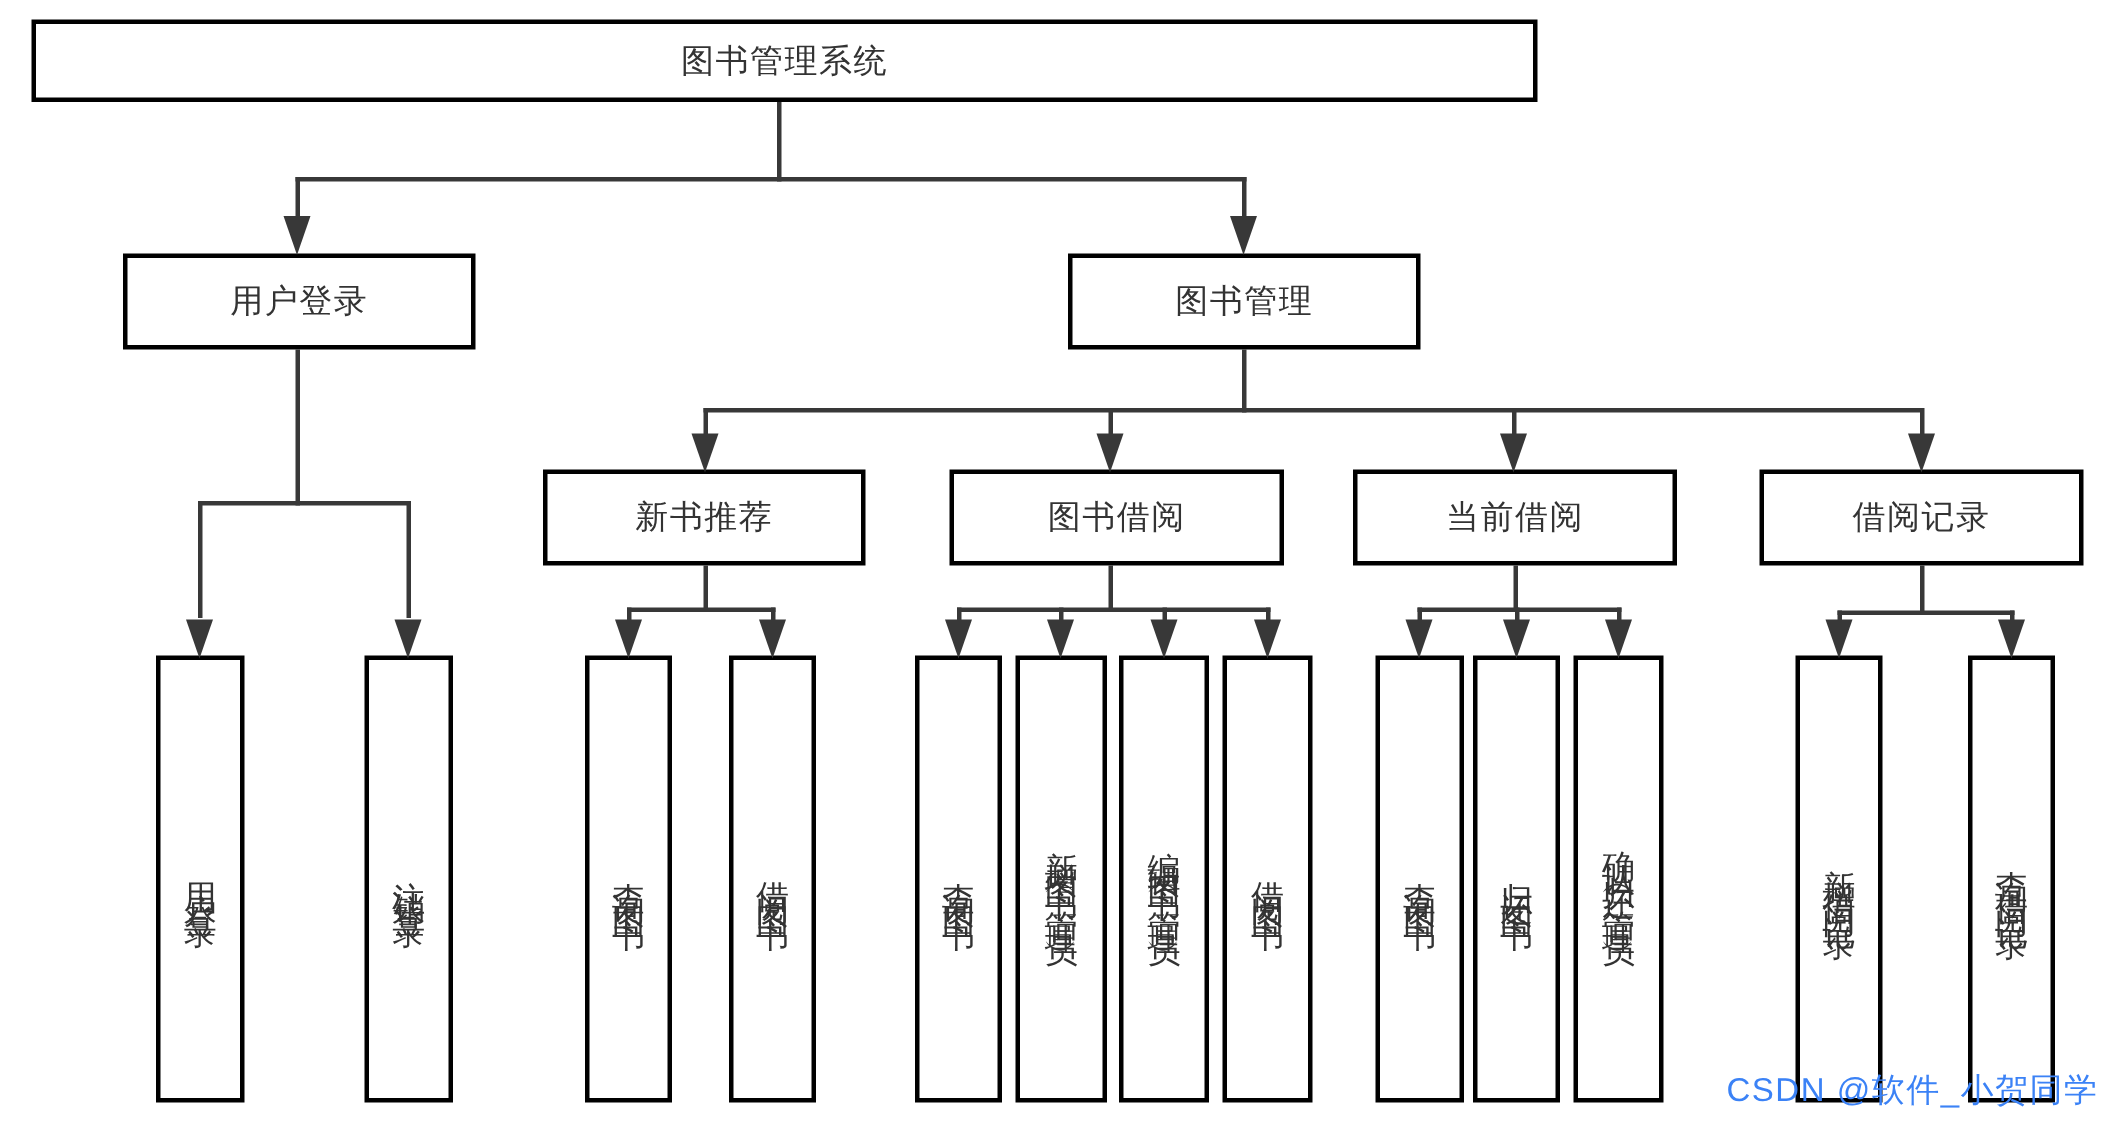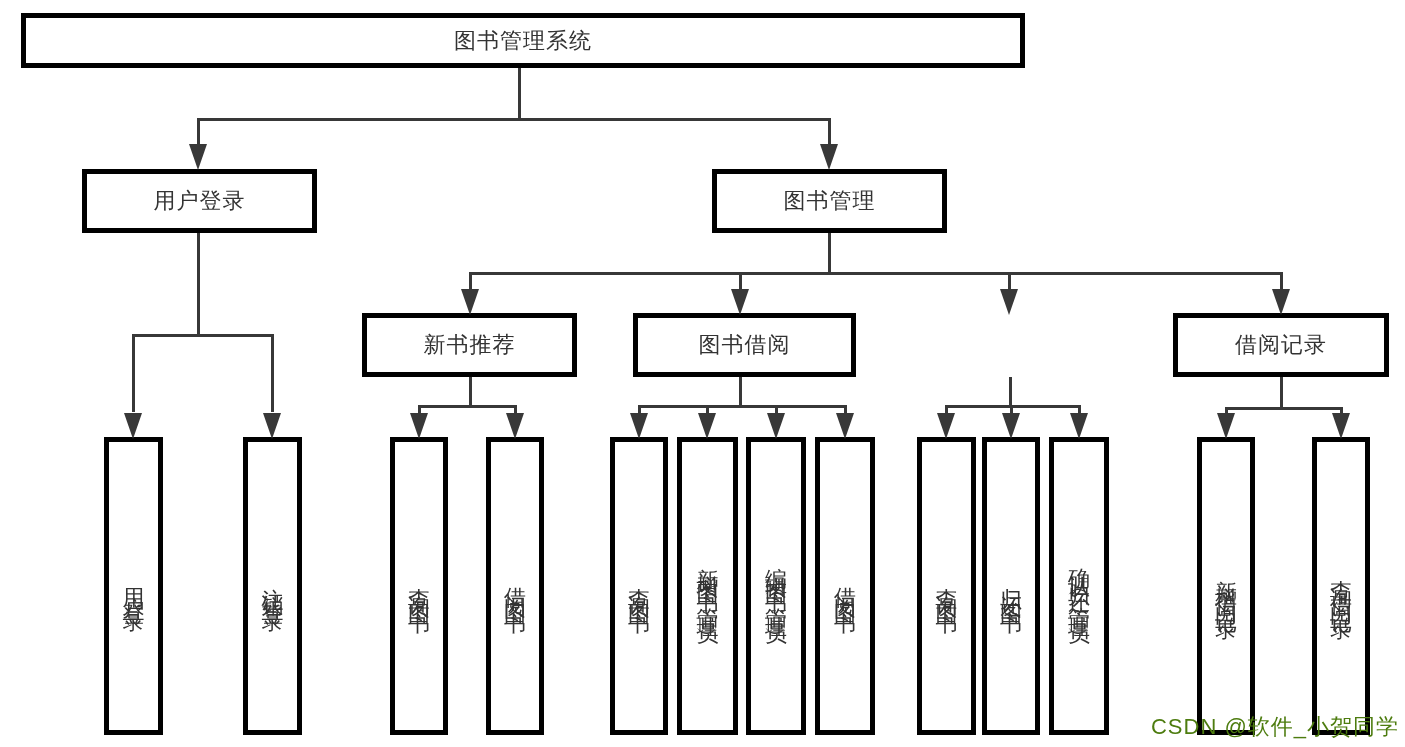--- a/index.html
+++ b/index.html
@@ -7,21 +7,21 @@
     position:relative;
     width:1405px;
     height:747px;
     background:#ffffff;
     font-family:"Liberation Sans","DejaVu Sans",sans-serif;
     overflow:hidden;
   }
   .node{
     position:absolute;
     box-sizing:border-box;
-    border:5px solid #000000;
+    border:3px solid #000000;
     background:#ffffff;
     display:flex;
     align-items:center;
     justify-content:center;
     color:#333333;
     font-size:22px;
     letter-spacing:1px;
   }
   .node.vert span{
     writing-mode:vertical-rl;
@@ -38,21 +38,21 @@
     width:0;height:0;
     border-left:9px solid transparent;
     border-right:9px solid transparent;
     border-top:26px solid #383838;
   }
   .watermark{
     position:absolute;
     right:6px;
     bottom:5px;
     font-size:22px;
-    color:#4d7c0f;
+    color:#3b82f6;
     letter-spacing:1px;
     white-space:nowrap;
   }
 </style>
 </head>
 <body>
 
 <div class="canvas">
 
   <div class="node" style="left:21px;top:13px;width:1004px;height:55px">
@@ -64,20 +64,23 @@
   </div>
   <div class="node" style="left:362px;top:313px;width:215px;height:64px">
     <span>新书推荐</span>
   </div>
 
   <div class="node" style="left:712px;top:169px;width:235px;height:64px">
     <span>图书管理</span>
   </div>
   <div class="node" style="left:633px;top:313px;width:223px;height:64px">
     <span>图书借阅</span>
+  </div>
+  <div class="node" style="left:902px;top:313px;width:216px;height:64px">
+    <span>当前借阅</span>
   </div>
   <div class="node" style="left:1173px;top:313px;width:216px;height:64px">
     <span>借阅记录</span>
   </div>
 
   <div class="node vert" style="left:104px;top:437px;width:59px;height:298px">
     <span>用户登录</span>
   </div>
   <div class="node vert" style="left:243px;top:437px;width:59px;height:298px">
     <span>注销登录</span>

